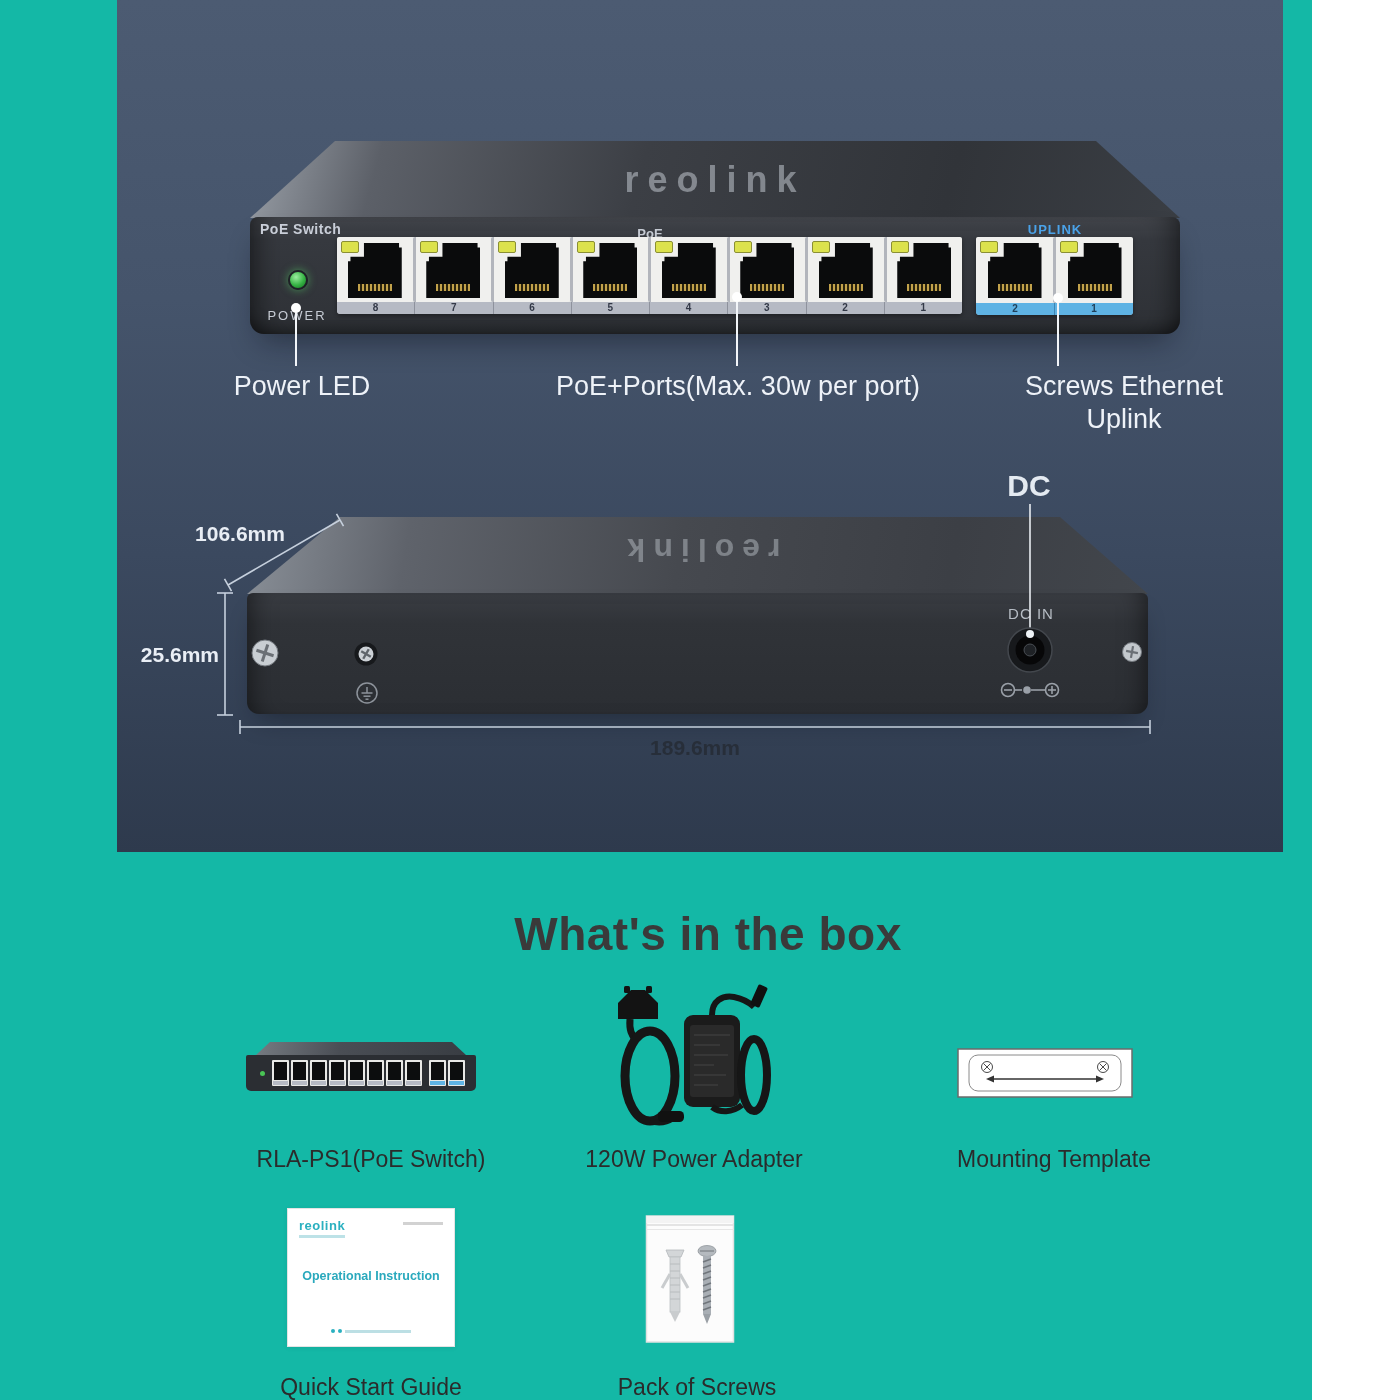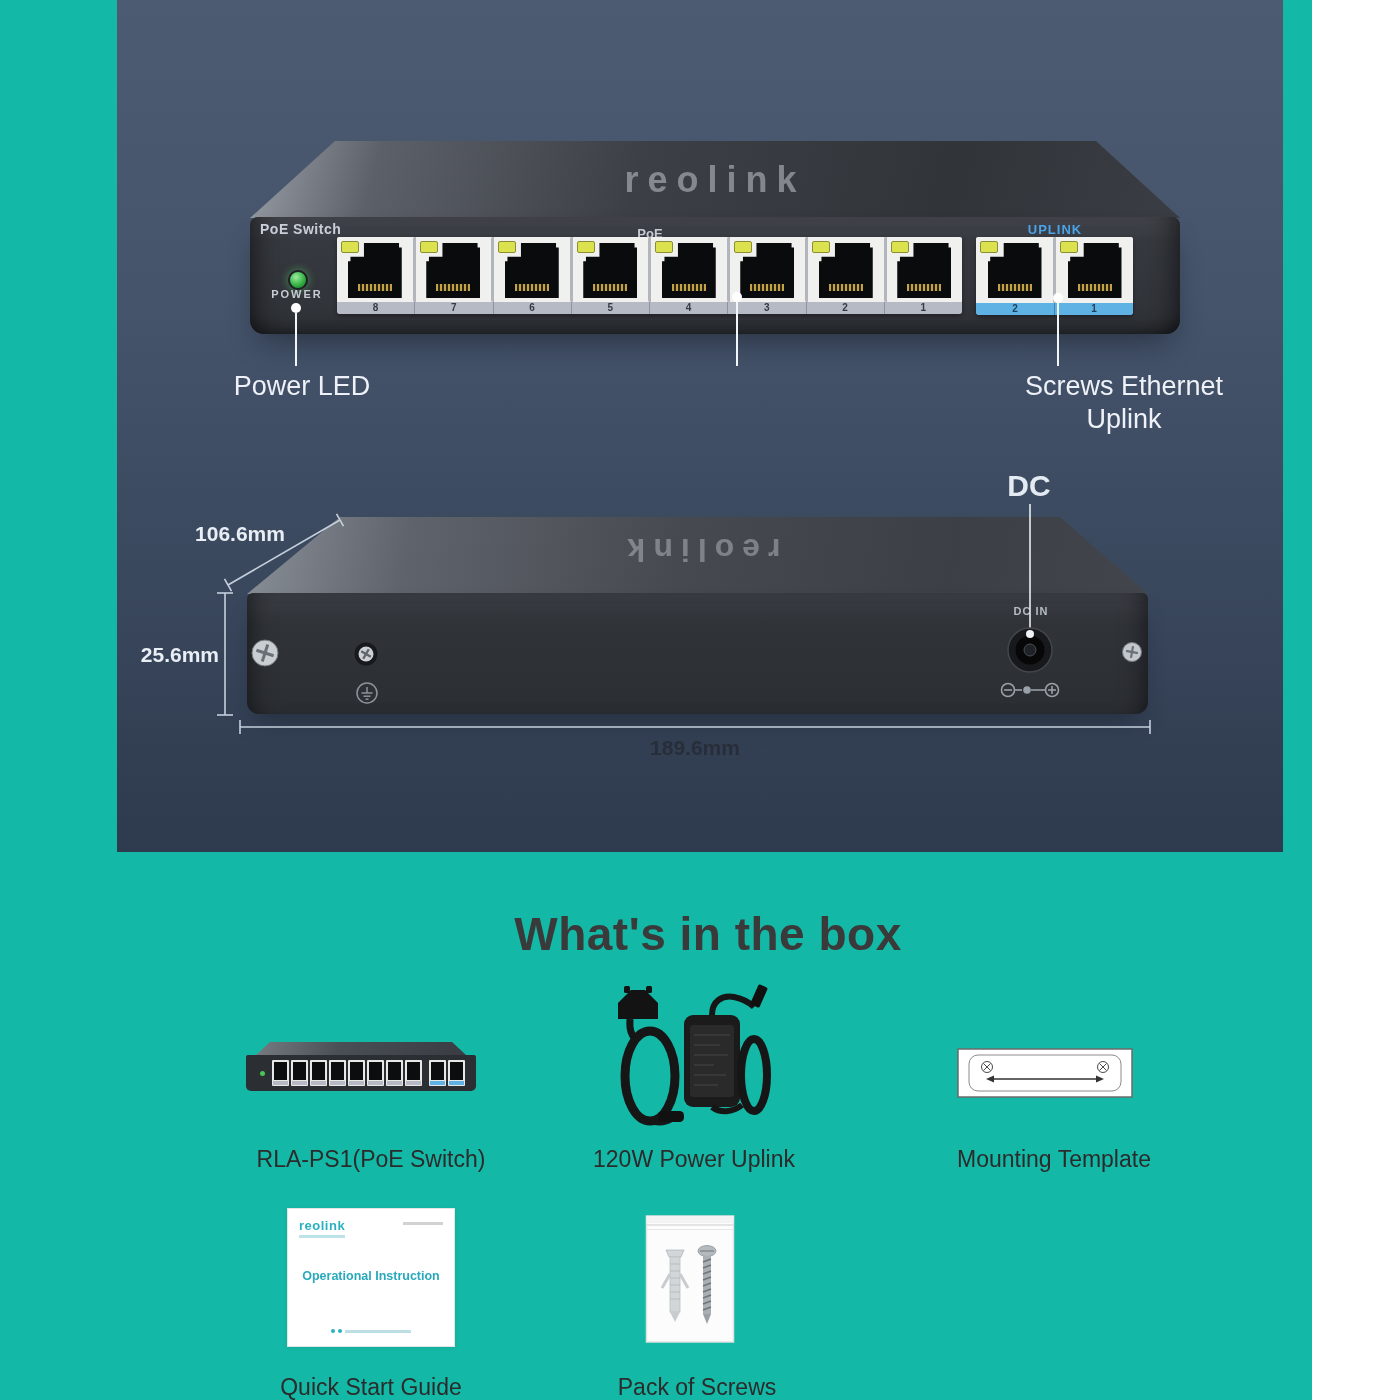--- a/index.html
+++ b/index.html
@@ -19,21 +19,21 @@
   .fs-face { left:133px; top:217px; width:930px; height:117px;
              background:linear-gradient(180deg,#43464c 0%, #36393f 20%, #2f3237 100%);
              border-radius:8px 8px 14px 14px;
              box-shadow:inset 26px 0 30px -22px rgba(0,0,0,.55), inset -26px 0 30px -22px rgba(0,0,0,.55),
                         inset 0 -14px 18px -12px rgba(0,0,0,.5), 0 16px 30px -10px rgba(8,12,20,.45); }
   .label-poe-switch { left:143px; top:221px; font-size:14px; font-weight:700; color:#c9ced8; letter-spacing:.5px; }
   .led { left:171px; top:270px; width:16px; height:16px; border-radius:50%;
          border:2px solid #1e2126;
          background:radial-gradient(circle at 38% 32%, #9bed9f 0%, #35b243 55%, #136f22 100%);
          box-shadow:0 0 8px rgba(90,225,110,.55); }
-  .label-power { left:180px; top:288px; transform:translateX(-50%); font-size:11px; font-weight:700;
+  .label-power { left:180px; top:308px; transform:translateX(-50%); font-size:13px; font-weight:400;
                  letter-spacing:2px; color:#c6cbd4; }
   .label-poe-group { left:533px; top:226px; transform:translateX(-50%); font-size:13px; font-weight:700; color:#c6cbd4; }
   .label-uplink-group { left:938px; top:222px; transform:translateX(-50%); font-size:13px; font-weight:700;
                         letter-spacing:1px; color:#4aa2e8; }
 
   .bezel { background:#e9eae8; border-radius:4px; display:flex; flex-direction:column;
            box-shadow:0 2px 4px rgba(0,0,0,.35); }
   .poe-bezel { left:220px; top:237px; width:625px; height:77px; }
   .uplink-bezel { left:859px; top:237px; width:157px; height:78px; }
   .ports-row { position:relative; flex:1; display:flex; }
@@ -64,21 +64,21 @@
   .bs-top { left:130px; top:517px; width:901px; height:77px;
             clip-path:polygon(93px 0, 813px 0, 901px 77px, 0 77px);
             background:linear-gradient(100deg,#8a9098 0%, #5f636b 18%, #46494f 48%, #3c3f45 78%, #42464c 100%); }
   .bs-logo { left:453px; top:14px; transform:translateX(-50%) rotate(180deg); font-size:32px; font-weight:600;
              letter-spacing:8px; color:rgba(195,201,209,0.45); white-space:nowrap; }
   .bs-face { left:130px; top:593px; width:901px; height:121px;
              background:linear-gradient(180deg,#3a3d43 0%, #303338 25%, #2b2e33 100%);
              border-radius:6px 6px 12px 12px;
              box-shadow:inset 22px 0 26px -20px rgba(0,0,0,.55), inset -22px 0 26px -20px rgba(0,0,0,.55),
                         0 14px 26px -10px rgba(8,12,20,.4); }
-  .label-dcin { left:914px; top:605px; transform:translateX(-50%); font-size:11px; font-weight:700;
+  .label-dcin { left:914px; top:605px; transform:translateX(-50%); font-size:15px; font-weight:400;
                 letter-spacing:1px; color:#b6bcc4; }
   .ann-dc { left:912px; top:469px; transform:translateX(-50%); font-size:30px; font-weight:700; color:#e4eaf1; }
   .dim { font-size:21px; font-weight:600; color:#e9eef5; white-space:nowrap; }
   .dim-depth { left:123px; top:522px; transform:translateX(-50%); }
   .dim-height { left:18px; top:643px; width:84px; text-align:right; }
   .dim-width { left:578px; top:736px; transform:translateX(-50%); color:#272e39; }
 
   .overlay { left:0; top:0; pointer-events:none; }
 
   
@@ -216,20 +216,21 @@
             </span>
           </div>
       </div>
       <div class="strip up">
         <span>2</span>
         <span>1</span>
       </div>
     </div>
 
     <div class="ann ann-power">Power LED</div>
+    <div class="ann ann-poe">PoE+Ports(Max. 30w per port)</div>
     <div class="ann ann-uplink1">Screws Ethernet</div>
     <div class="ann ann-uplink2">Uplink</div>
 
     <div class="bs-top">
       <div class="bs-logo">reolink</div>
     </div>
     <div class="bs-face"></div>
     <div class="label-dcin">DC IN</div>
     <div class="ann-dc">DC</div>
 
@@ -418,19 +419,19 @@
             <line x1="58" y1="80" x2="66" y2="77"></line>
           <line x1="58" y1="86" x2="66" y2="83"></line>
             <line x1="58" y1="92" x2="66" y2="89"></line>
           <line x1="58" y1="98" x2="66" y2="95"></line>
         </g>
         <path d="M58,102 L62,112 L66,102 z" fill="#9aa0a6"></path>
       </g>
     </svg>
 
     <div class="item-label lbl-1">RLA-PS1(PoE Switch)</div>
-    <div class="item-label lbl-2">120W Power Uplink</div>
+    <div class="item-label lbl-2">120W Power Adapter</div>
     <div class="item-label lbl-3">Mounting Template</div>
     <div class="item-label lbl-4">Quick Start Guide</div>
     <div class="item-label lbl-5">Pack of Screws</div>
   </div>
 
 </div>
 
 </body></html>

